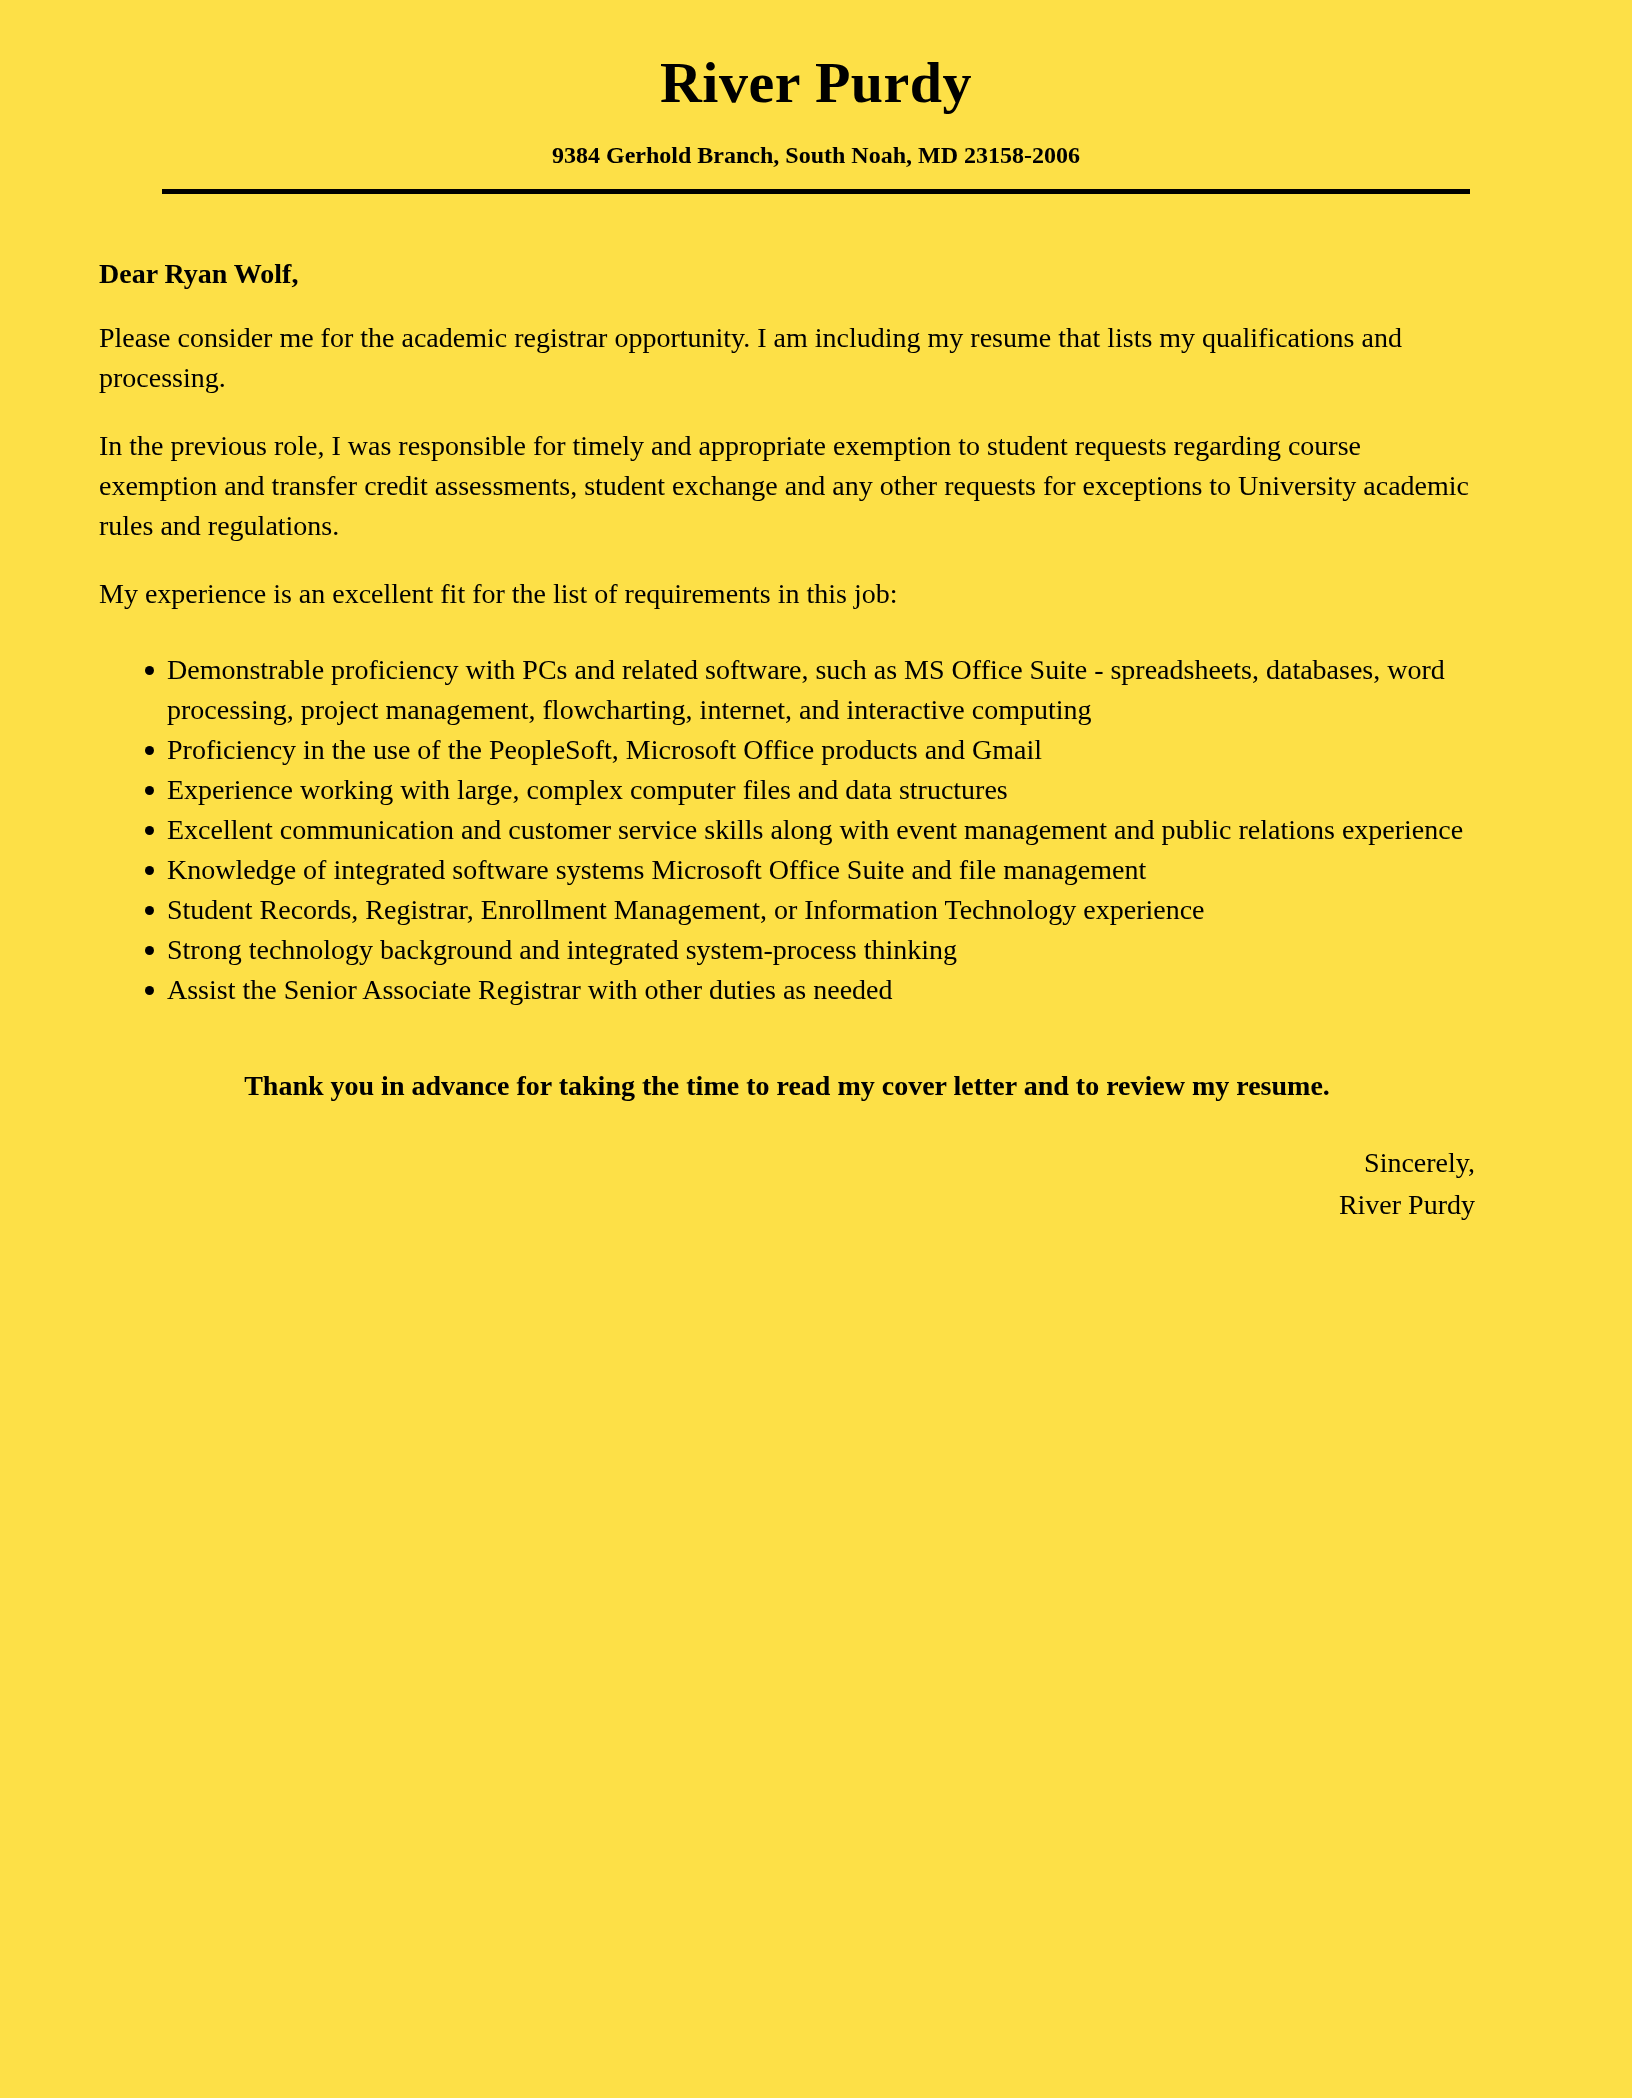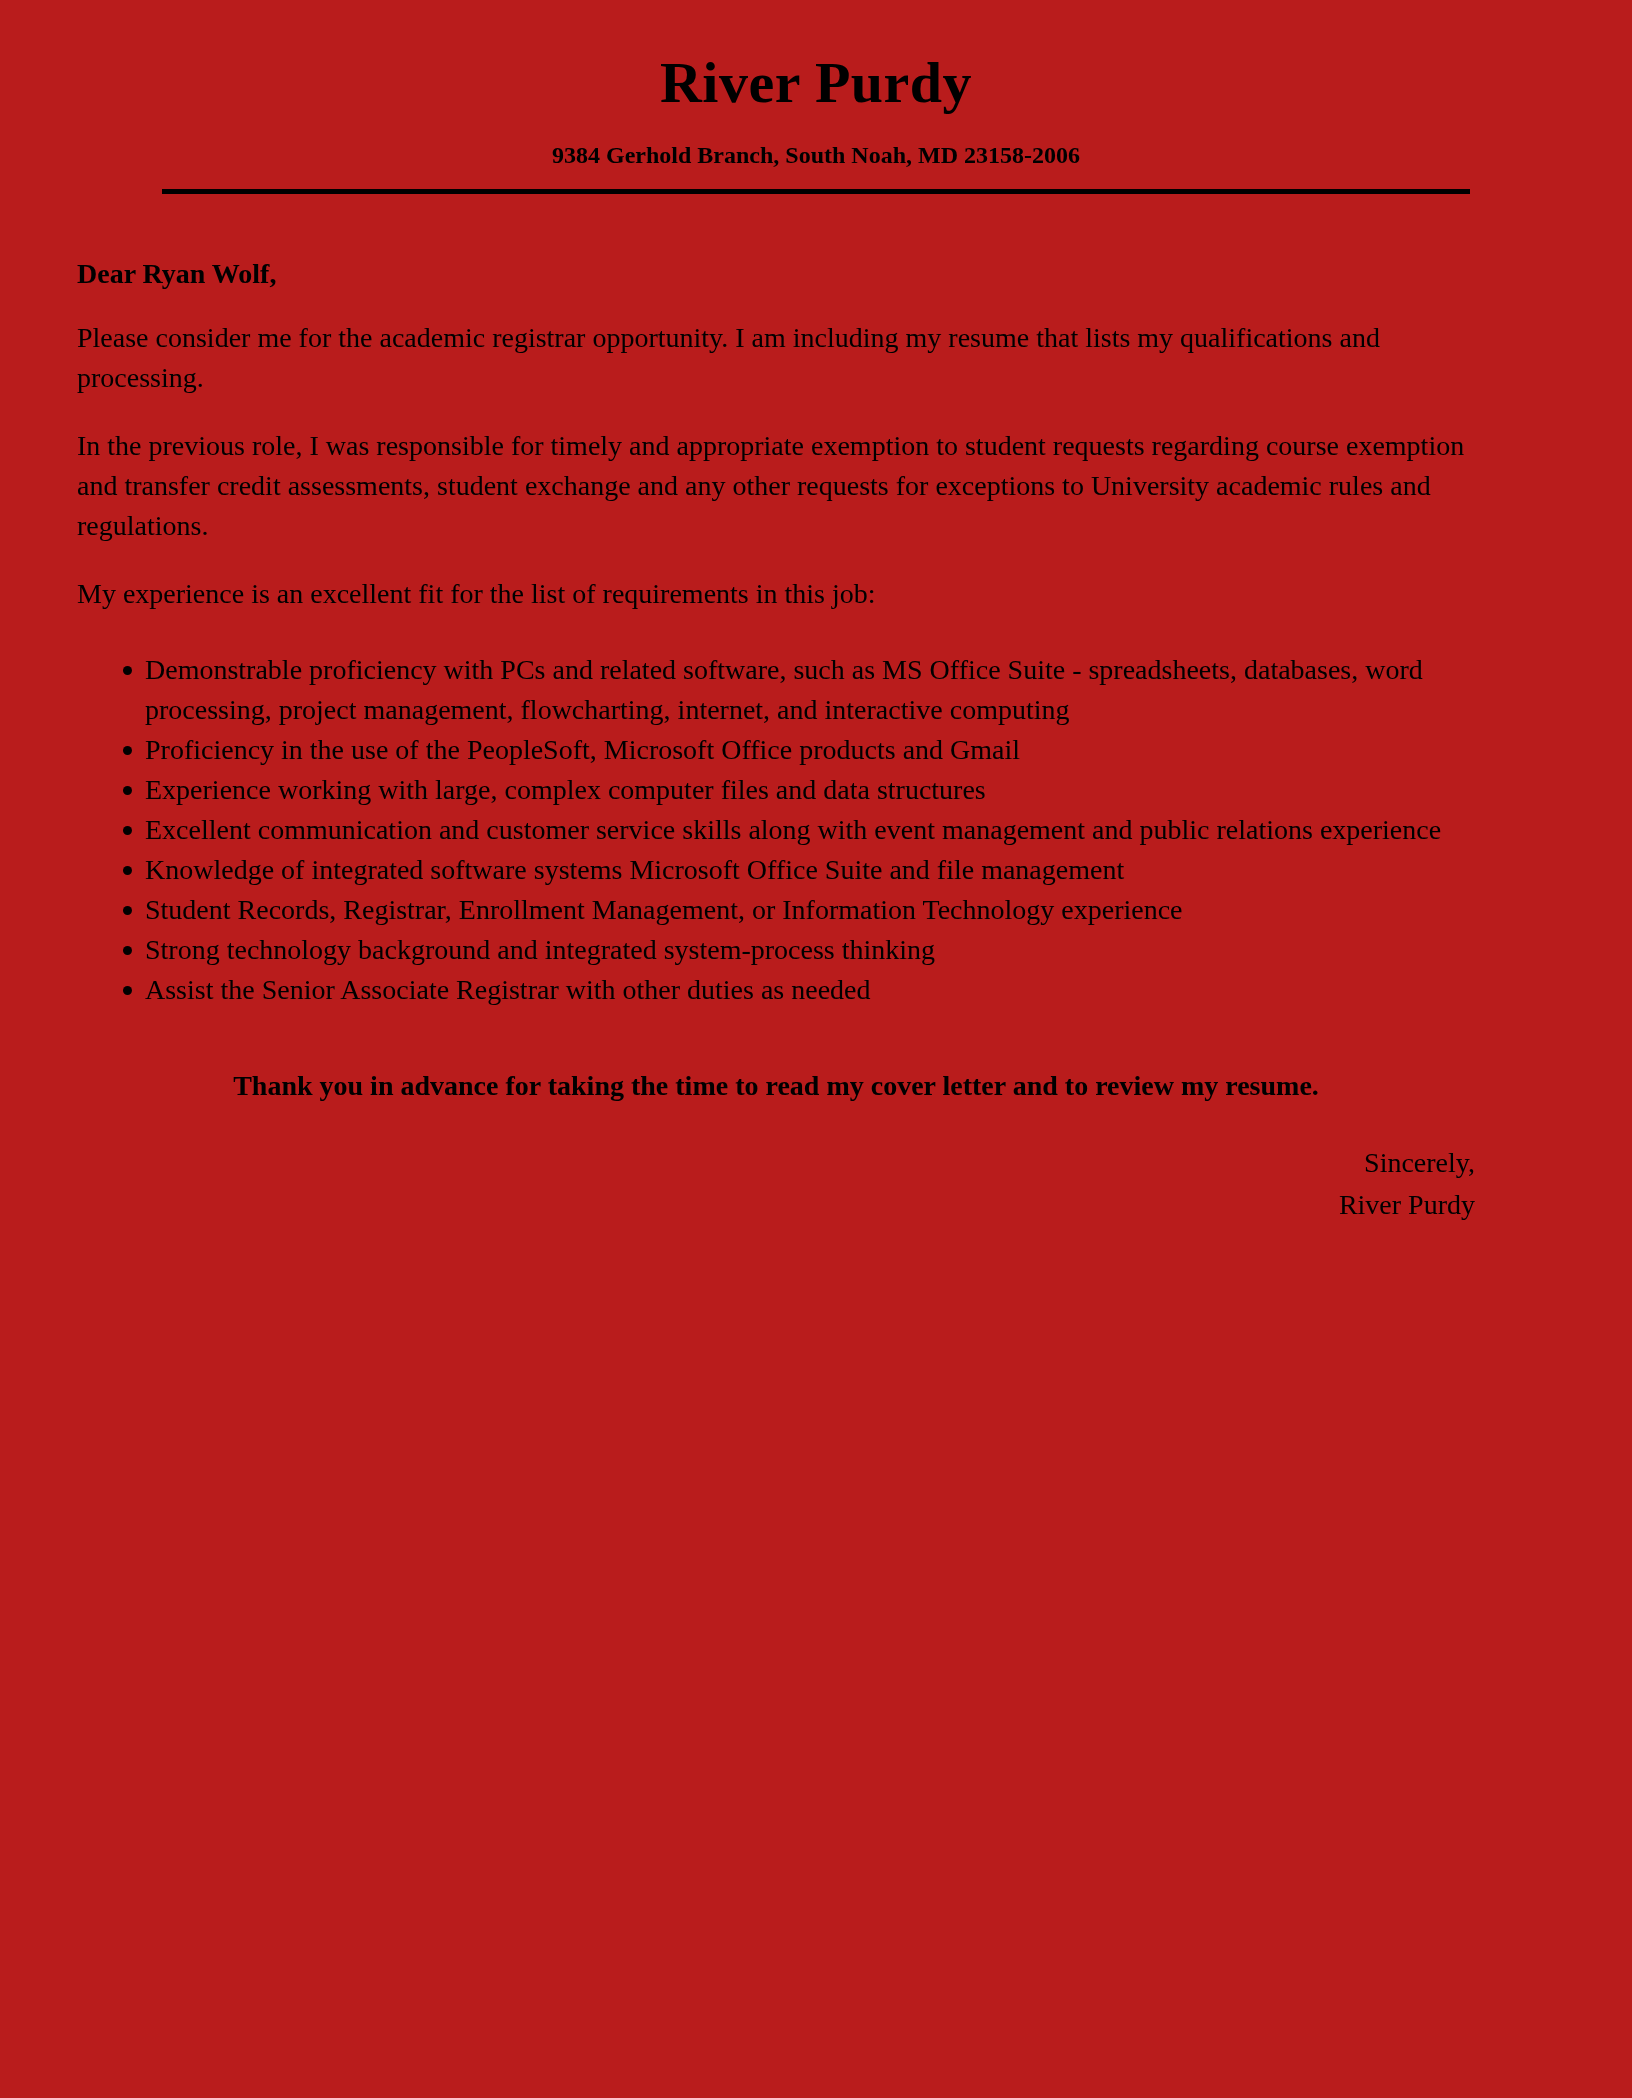--- a/index.html
+++ b/index.html
@@ -5,21 +5,21 @@
   html, body {
     margin: 0;
     padding: 0;
     background: #ffffff;
   }
   .page {
     position: relative;
     width: 1632px;
     height: 2098px;
     margin: 0 auto;
-    background: #b91c1c;
+    background: #fde047;
     color: #000000;
     font-family: "Liberation Serif", serif;
     overflow: hidden;
   }
   .header {
     text-align: center;
     padding-top: 50px;
   }
   .name {
     font-size: 58px;
@@ -34,21 +34,21 @@
     line-height: 1.2;
   }
   .rule {
     height: 5px;
     background: #000000;
     width: 1308px;
     margin: 20px auto 0 auto;
     border: none;
   }
   .content {
-    padding: 60px 157px 0 77px;
+    padding: 60px 157px 0 99px;
     font-size: 28px;
     line-height: 40px;
   }
   .greeting {
     font-weight: bold;
     margin: 0 0 24px 0;
   }
   .content p.para {
     margin: 0 0 28px 0;
   }

